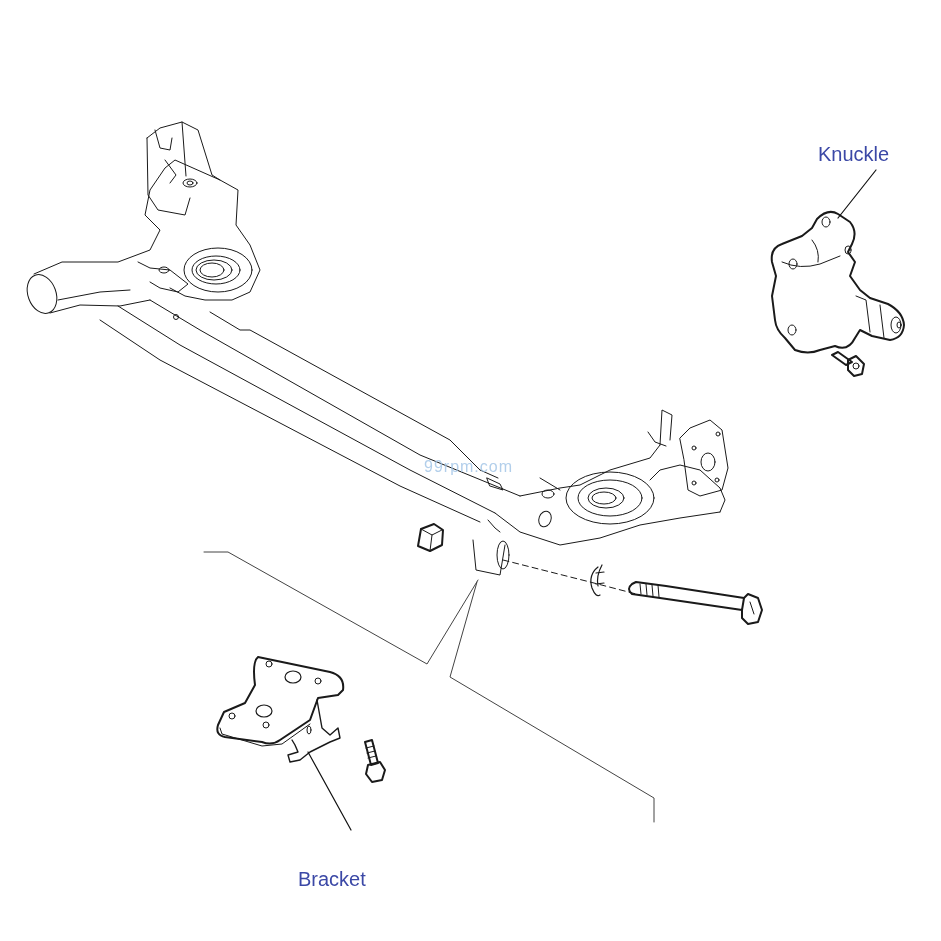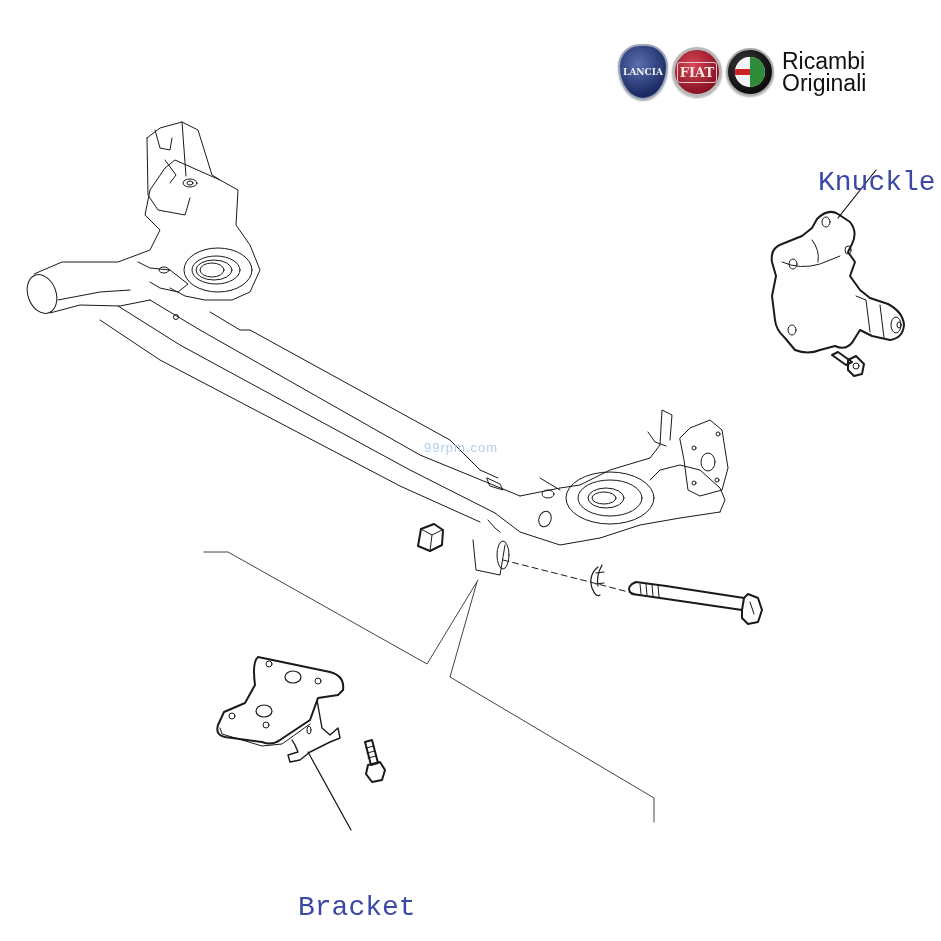--- a/index.html
+++ b/index.html
@@ -10,24 +10,24 @@
     .badge { width: 50px; height: 50px; border-radius: 50%; position: relative; display: flex; align-items: center; justify-content: center; box-shadow: 0 1px 2px rgba(0,0,0,0.35); }
     .badge.lancia { background: radial-gradient(circle at 40% 35%, #5a6fb0, #1c2b63 70%); border-radius: 44% 44% 50% 50% / 40% 40% 60% 60%; border: 2px solid #9aa3b8; width: 46px; height: 52px; }
     .badge.fiat { background: radial-gradient(circle at 40% 35%, #d84655, #8a1322 70%); border: 3px solid #b9b9b9; width: 44px; height: 44px; }
     .badge.alfa { background: radial-gradient(circle at 40% 35%, #3a3a3a, #0d0d0d 70%); border: 2px solid #aaa; width: 44px; height: 44px; }
     .badge span { color: #f1f1f1; font-family: "DejaVu Serif", serif; font-weight: bold; font-size: 9px; letter-spacing: 0px; }
     .badge.fiat span { font-size: 13px; color: #f5e6e6; border: 1.5px solid #e8c9cc; padding: 2px 2px; border-radius: 3px; }
     .alfa-inner { width: 30px; height: 30px; border-radius: 50%; background: #f4f4f4; display: flex; overflow: hidden; }
     .alfa-inner .l { width: 50%; background: linear-gradient(#f4f4f4 0 40%, #c22 40% 60%, #f4f4f4 60%); }
     .alfa-inner .r { width: 50%; background: #2e8b3a; }
     .brand-text { font-family: "Liberation Sans", sans-serif; font-size: 23px; line-height: 22px; color: #111; font-weight: normal; margin-left: 4px; }
-    .label { position: absolute; color: #3b48a6; font-family: Liberation Mono, monospace; font-size: 28px; margin-top: 24px; }
+    .label { position: absolute; color: #3b48a6; font-family: Liberation Sans, sans-serif; font-size: 20px; }
     .label.knuckle { left: 818px; top: 143px; }
     .label.bracket { left: 298px; top: 868px; }
-    .watermark { position: absolute; left: 424px; top: 440px; font-family: "Liberation Sans", sans-serif; font-size: 13px; color: #9fc3e6; letter-spacing: 1px; opacity: 0.8; }
+    .watermark { position: absolute; left: 424px; top: 458px; font-family: "Liberation Sans", sans-serif; font-size: 16px; color: #9fc3e6; letter-spacing: 1px; opacity: 0.8; }
   </style>
 </head>
 <body>
 
 <div class="stage">
 
   <svg class="drawing" viewBox="0 0 941 941" fill="none" stroke="#1a1a1a" stroke-linejoin="round" stroke-linecap="round">
 
     <g stroke-width="1">
 
@@ -151,36 +151,18 @@
 
       <path d="M204 552 L228 552 L427 664 L478 580"></path>
       <path d="M477 582 L450 677 L654 798 L654 822"></path>
 
       <path d="M876 170 L838 218" stroke="#111" stroke-width="1.2"></path>
 
       <path d="M308 752 L351 830" stroke="#111" stroke-width="1.2"></path>
     </g>
   </svg>
 
-  <div class="brand">
-    <div class="badge lancia">
-      <span>LANCIA</span>
-    </div>
-    <div class="badge fiat">
-      <span>FIAT</span>
-    </div>
-    <div class="badge alfa">
-      <div class="alfa-inner">
-          <div class="l"></div>
-          <div class="r"></div>
-        </div>
-    </div>
-    <div class="brand-text">
-      <div>Ricambi</div>
-      <div>Originali</div>
-    </div>
-  </div>
 
   <div class="label knuckle">Knuckle</div>
   <div class="label bracket">Bracket</div>
 
   <div class="watermark">99rpm.com</div>
 </div>
 
 </body></html>

